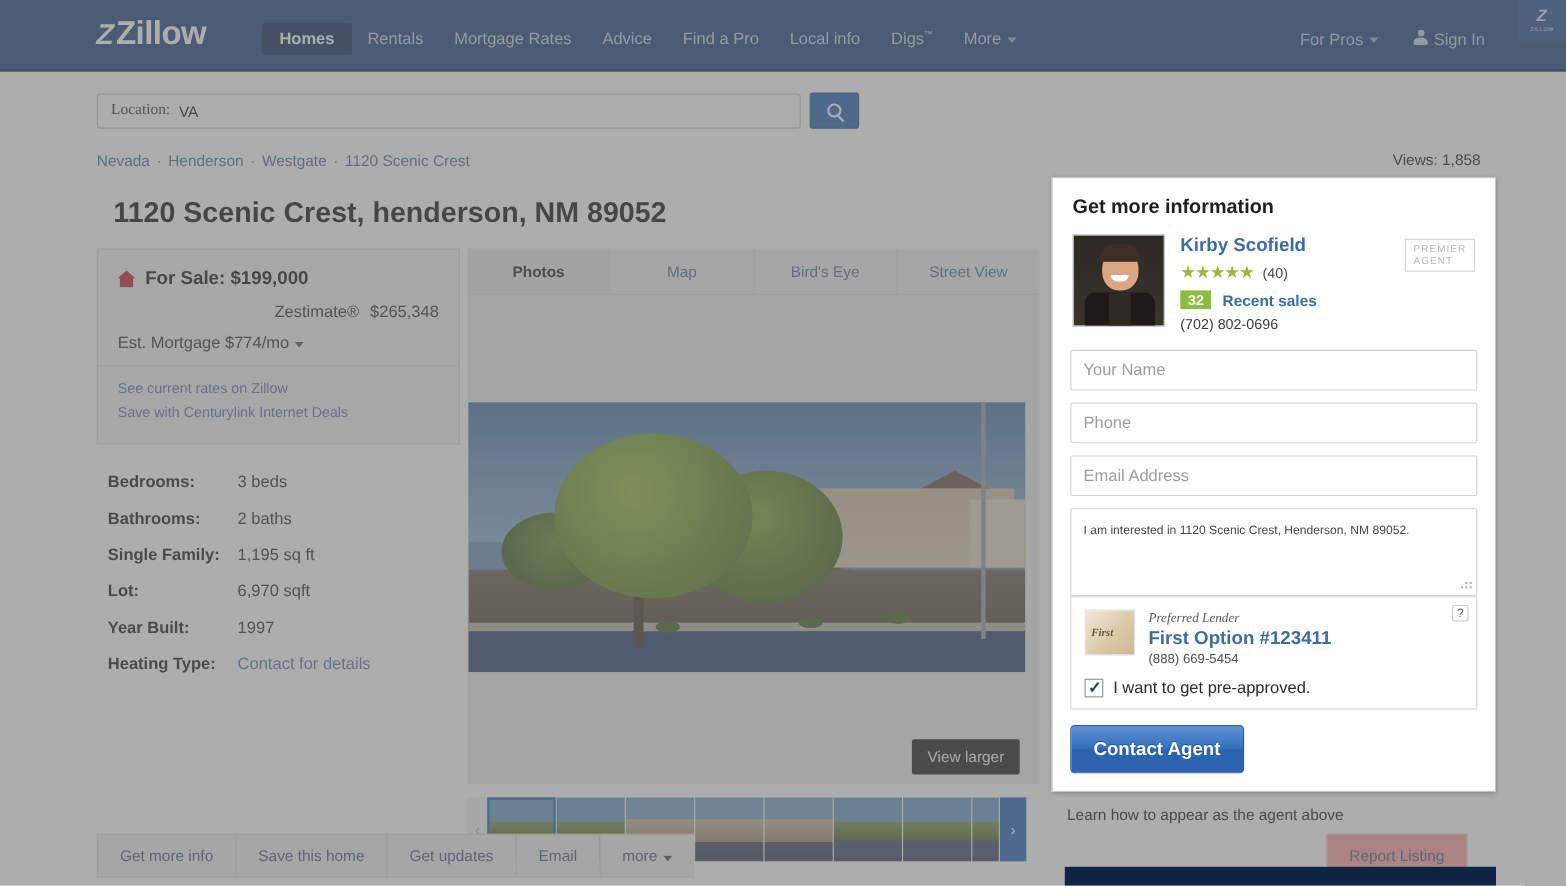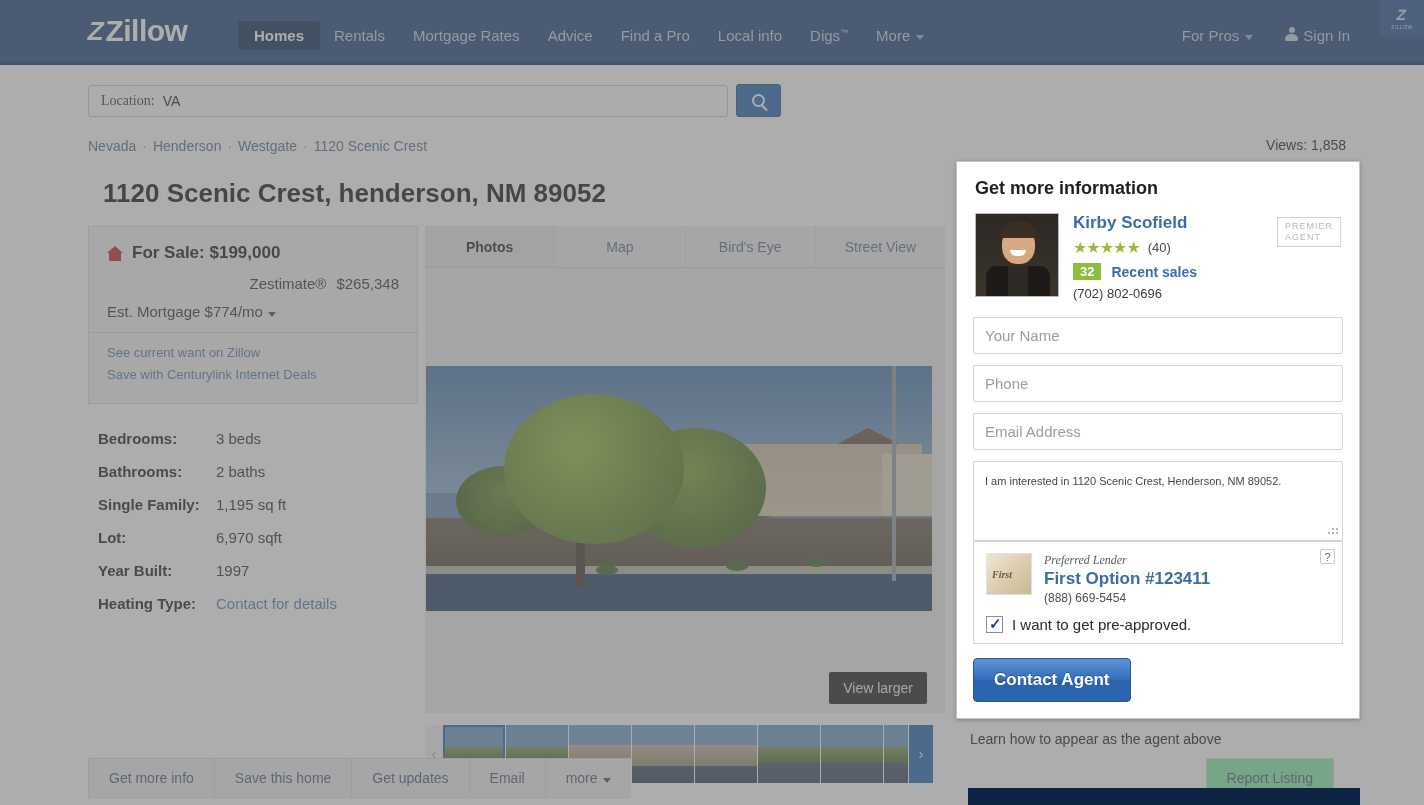--- a/index.html
+++ b/index.html
@@ -168,21 +168,21 @@
   .thumb.int2 { background:linear-gradient(to bottom,#e3d7c2 0%, #b3a display 45%, #7c6e59 100%); }
 
   
   .actions { position:absolute; left:88px; top:758px; width:1246px; display:flex; align-items:center; }
   .action-btn {
     background:#f0f0f0; border:1px solid #dcdcdc; border-right:none;
     padding:11px 20px; font-size:14px; color:#4f6party; color:#4f637f; cursor:pointer;
   }
   .action-btn:last-of-type { border-right:1px solid #dcdcdc; }
   .action-spacer { flex:1; }
-  .report-btn { background:#86efac; border:1px solid #dcdcdc; padding:11px 20px; font-size:14px; color:#4f637f; cursor:pointer; }
+  .report-btn { background:#fca5a5; border:1px solid #dcdcdc; padding:11px 20px; font-size:14px; color:#4f637f; cursor:pointer; }
 
   
   #dim {
     position:absolute; inset:0; background:rgba(105,105,105,0.55); z-index:50;
   }
 
   
   #modal-area { position:absolute; left:956px; top:133px; width:404px; z-index:60; }
   .views-line { text-align:right; font-size:14px; color:#4c4c4c; padding:4px 14px 8px 0; }
   .modal {
@@ -326,21 +326,21 @@
           <span>For Sale:</span>&nbsp;<span>$199,000</span>
         </div>
         <div class="zest-line">
           <span class="lab">Zestimate®</span><span>$265,348</span>
         </div>
         <div class="mortg-line">
           <span>Est. Mortgage</span>&nbsp;<span>$774/mo</span><span class="mortg-caret"></span>
         </div>
       </div>
       <div class="links-block">
-        <span class="blue-link">See current want on Zillow</span>
+        <span class="blue-link">See current rates on Zillow</span>
         <span class="blue-link">Save with Centurylink Internet Deals</span>
       </div>
       <div class="facts">
         <div class="fact-row">
             <span class="fact-key">Bedrooms:</span>
             <span class="fact-val">3 beds</span>
           </div>
         <div class="fact-row">
             <span class="fact-key">Bathrooms:</span>
             <span class="fact-val">2 baths</span>

